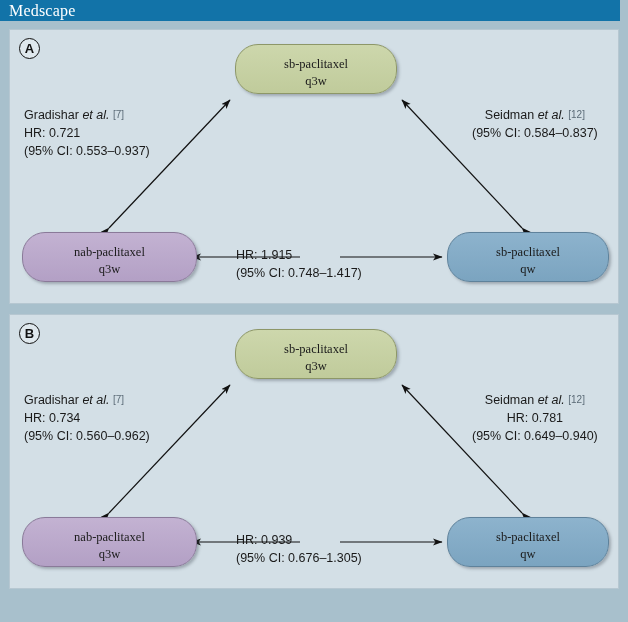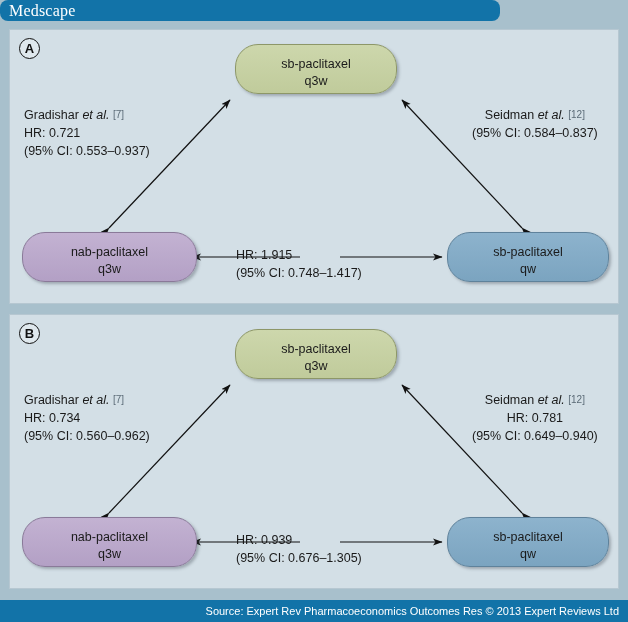--- a/index.html
+++ b/index.html
@@ -17,25 +17,24 @@
     height: 622px;
     background: #a8c0cc;
     overflow: hidden;
     box-sizing: border-box;
   }
 
   
   #header {
     position: absolute;
     left: 0; top: 0;
-    width: 500px;
+    width: 620px;
     height: 21px;
     background: #1273a8;
     box-sizing: border-box;
-    border-radius: 8px;
   }
   #header .brand {
     position: absolute;
     left: 9px; top: 2px;
     color: #ffffff;
     font-family: "Liberation Serif", serif;
     font-size: 16px;
     font-weight: 400;
     letter-spacing: 0.2px;
     line-height: 18px;
@@ -89,21 +88,21 @@
     box-sizing: border-box;
   }
 
   
   .node {
     position: absolute;
     box-sizing: border-box;
     border-radius: 23px;
     border: 1.3px solid #6f6f6f;
     text-align: center;
-    font-family: Liberation Sans, sans-serif;
+    font-family: Liberation Serif, serif;
     font-size: 12.5px;
     color: #1a1a1a;
     line-height: 17px;
     padding-top: 11px;
     box-shadow: 2px 2px 3px rgba(60, 70, 80, 0.35);
   }
   .node .l1, .node .l2 { display: block; }
 
   .node-top {
     width: 162px; height: 50px;
@@ -254,17 +253,14 @@
       <div>HR: 0.781</div>
       <div>(95% CI: 0.649–0.940)</div>
     </div>
 
     <div class="edge-label lbl-center">
       <div>HR: 0.939</div>
       <div>(95% CI: 0.676–1.305)</div>
     </div>
   </div>
 
-  <div id="footer">
-    <span class="source">Source: Expert Rev Pharmacoeconomics Outcomes Res © 2013 Expert Reviews Ltd</span>
-  </div>
 
 </div>
 
 </body></html>

